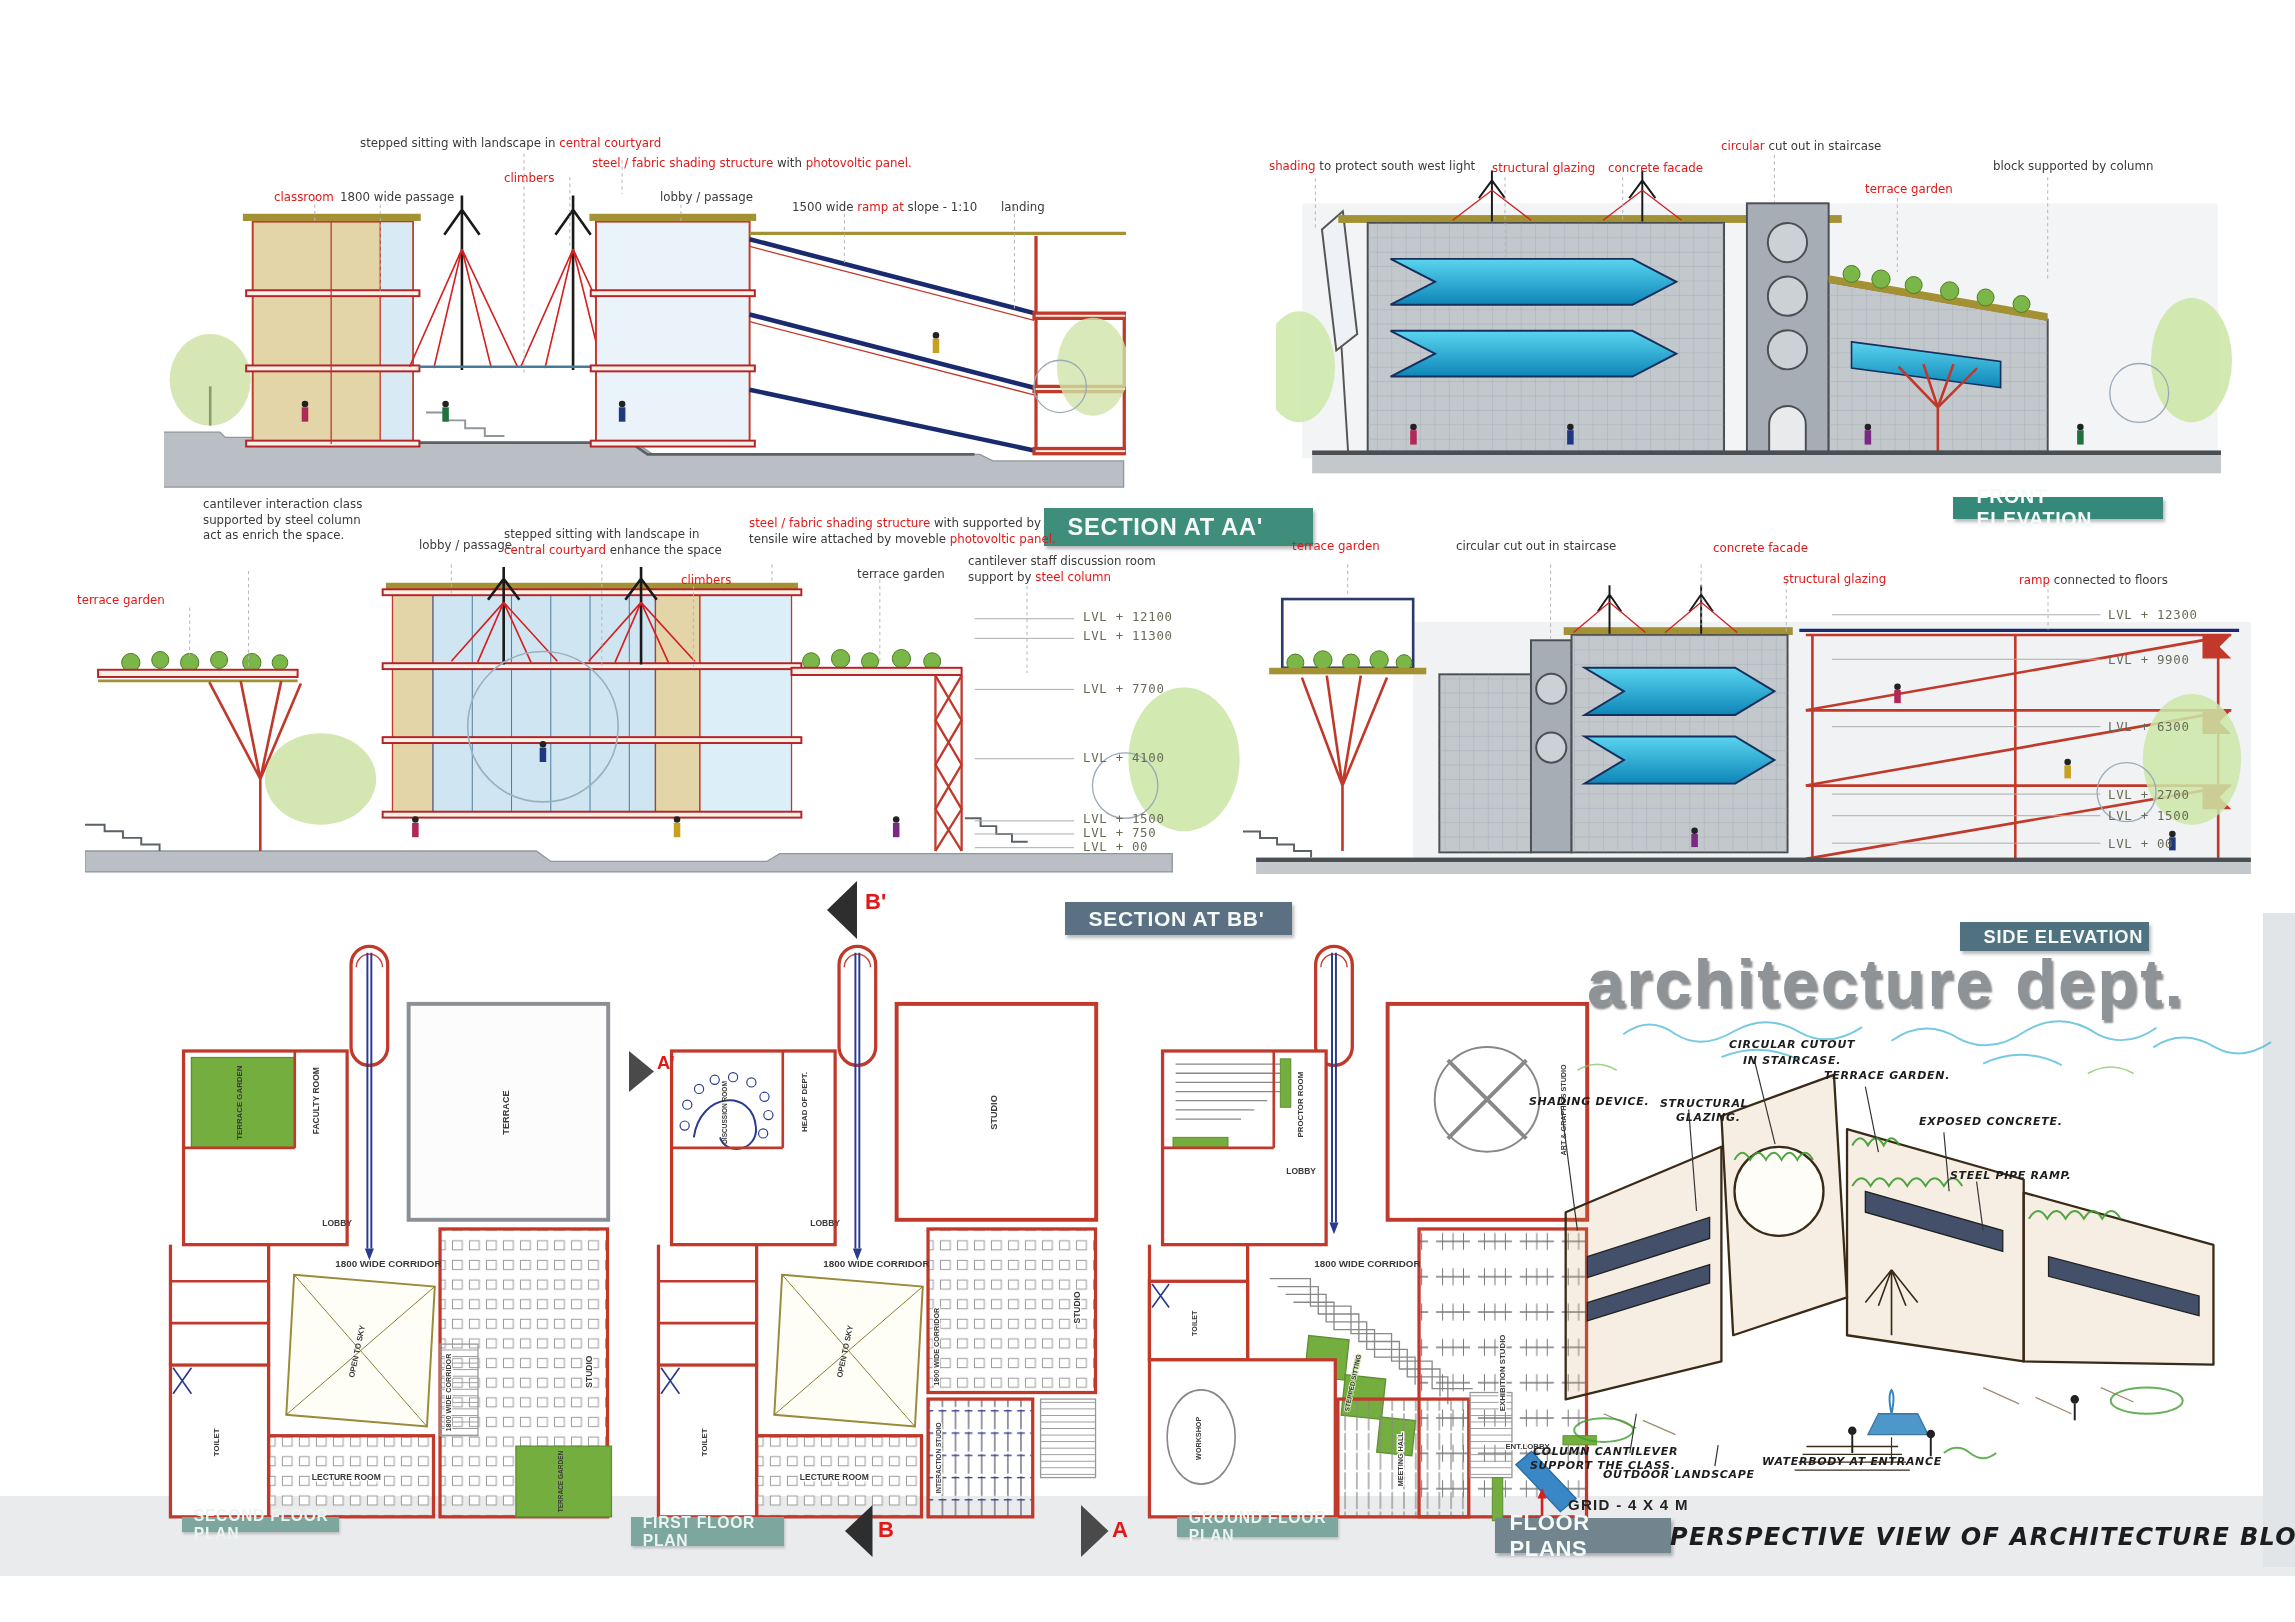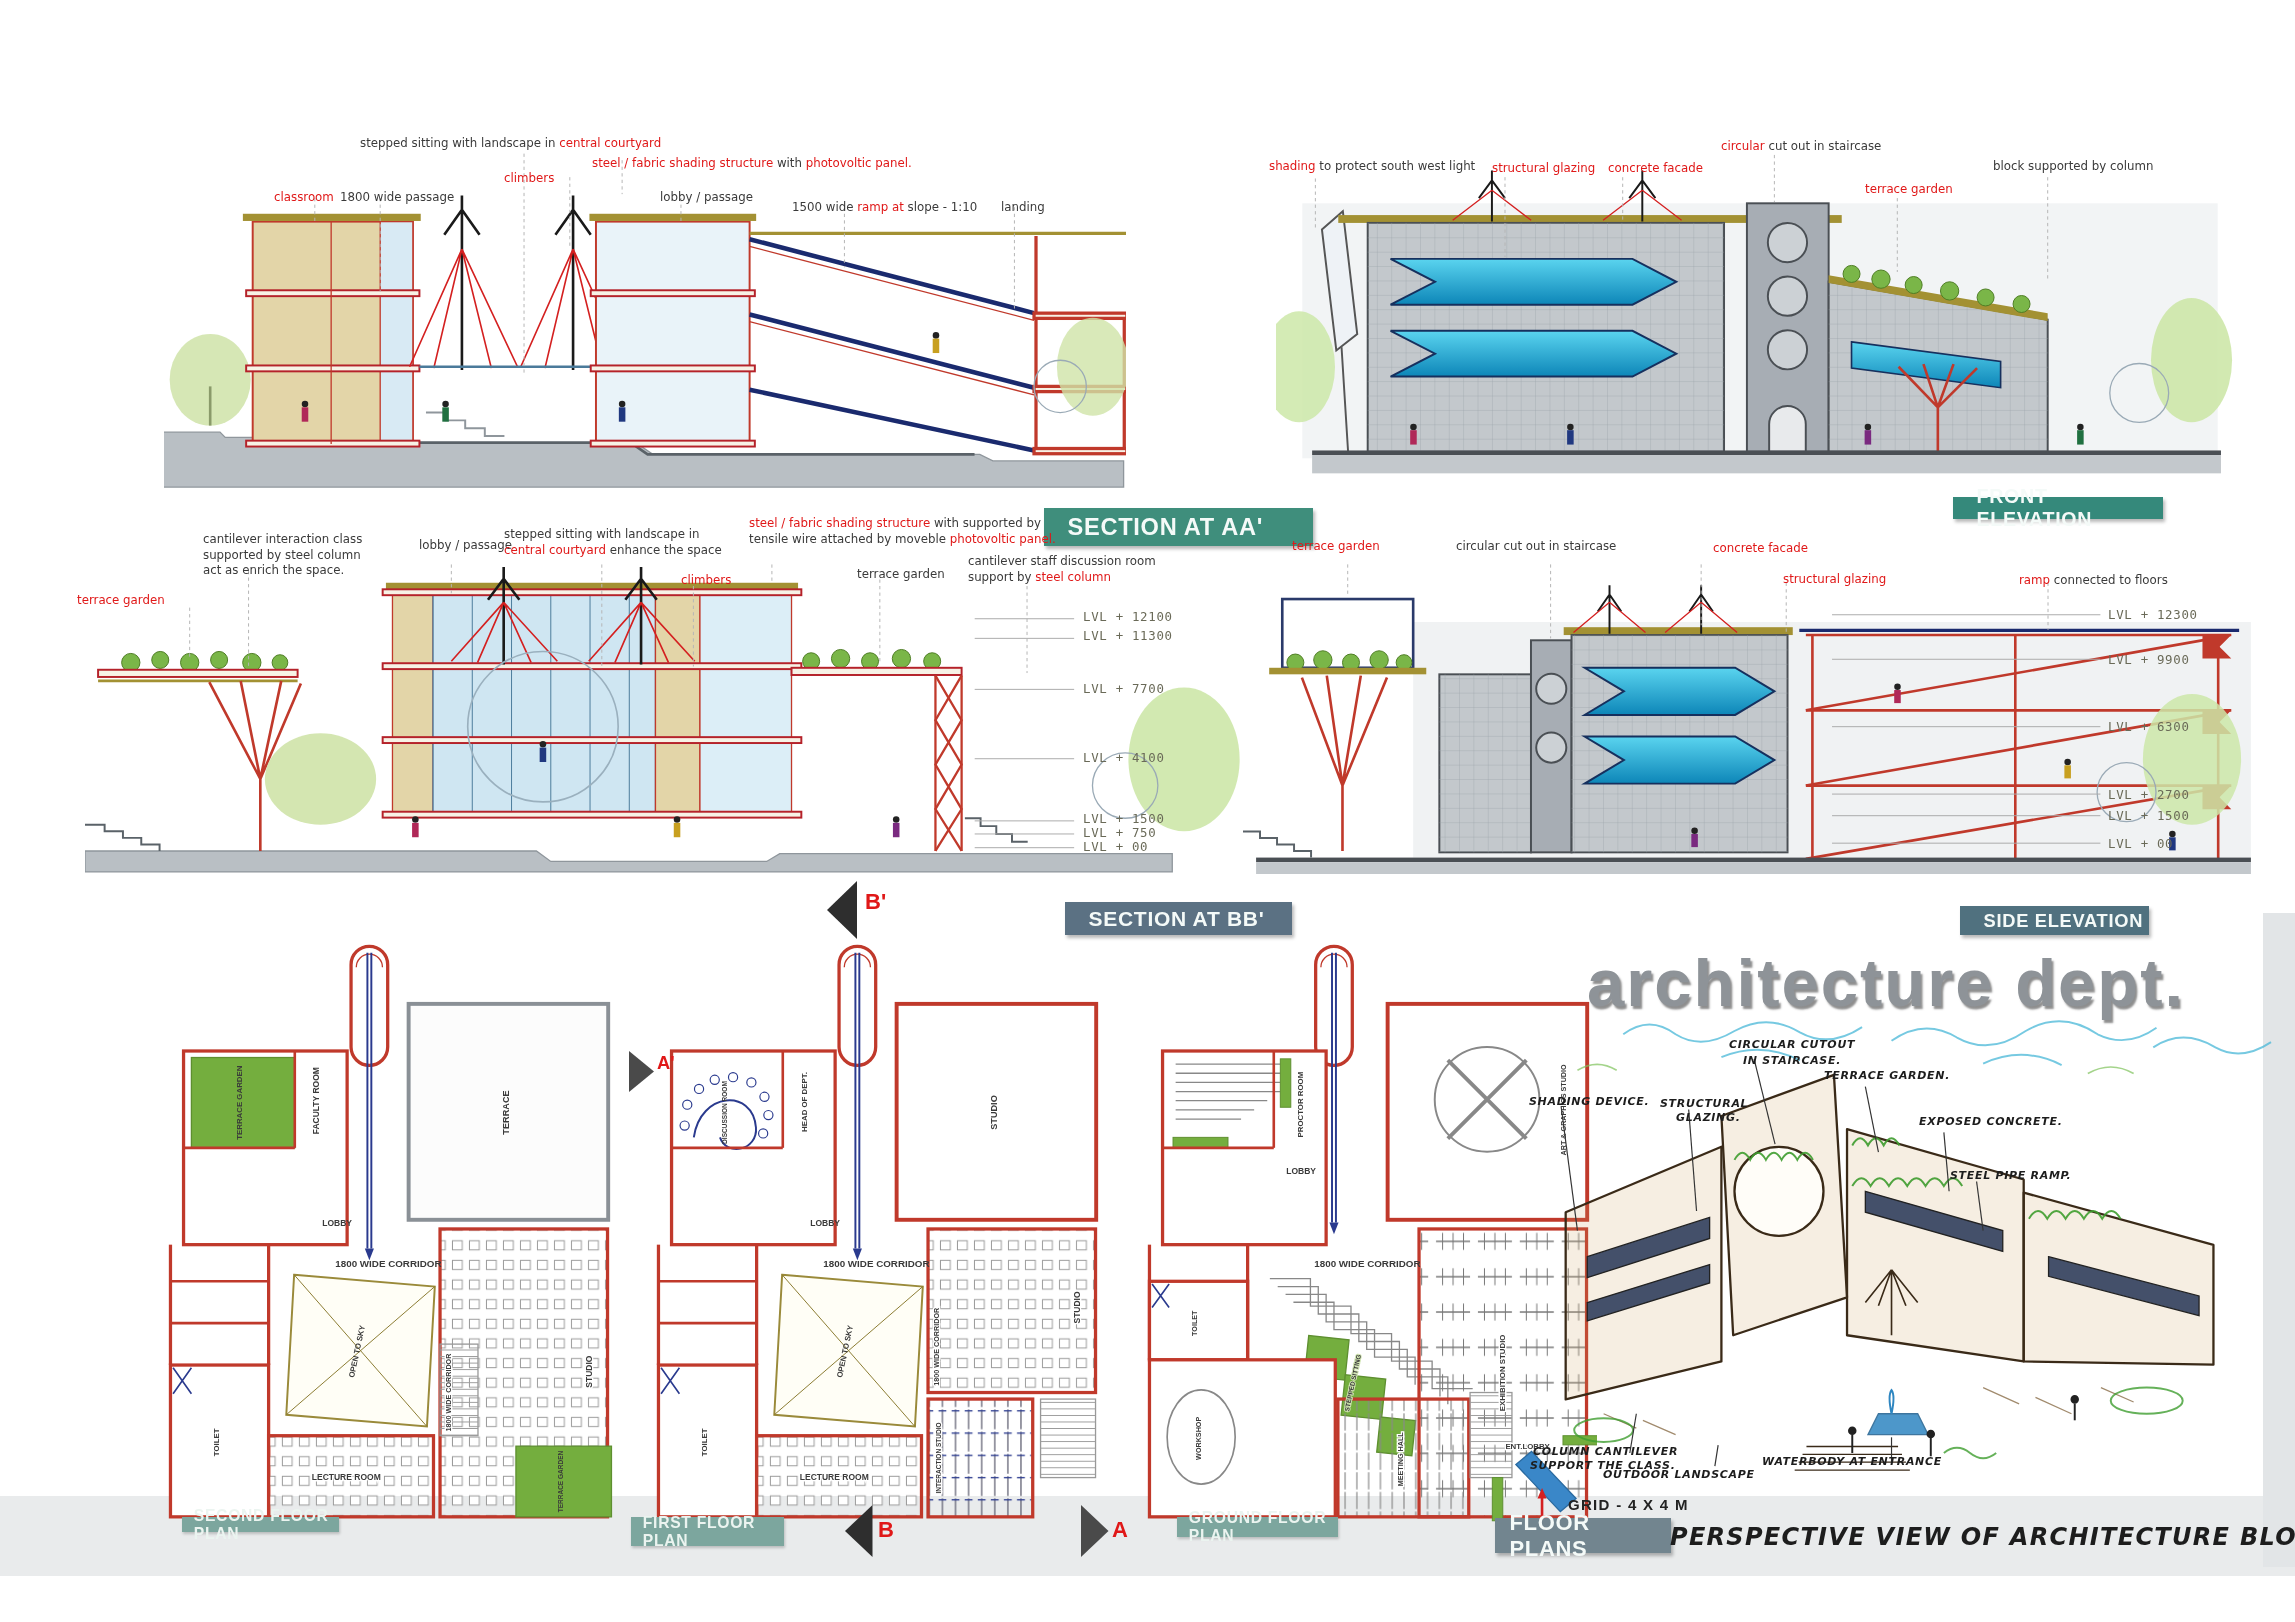--- a/index.html
+++ b/index.html
@@ -7,21 +7,21 @@
          font-family:"Liberation Sans",sans-serif;}
   .band{position:absolute;background:#e9ebec;}
   .ann{position:absolute;font:11.8px "DejaVu Sans",sans-serif;color:#3a3a3a;white-space:nowrap;line-height:15.7px;}
   .ann .red{color:#e01818;}
   .lvl{position:absolute;font:12.4px "DejaVu Sans Mono",monospace;color:#6a6a58;letter-spacing:0.7px;white-space:nowrap;}
   .banner{position:absolute;display:flex;align-items:center;padding-left:23.6px;color:#f4faf8;
           font-weight:bold;letter-spacing:0.7px;box-shadow:2px 2.6px 3.3px rgba(0,0,0,.28);}
   .banner.teal{background:#3f8e7c;text-align:right;}
   .banner.teal2{background:#35897b;}
   .banner.slate{background:#5b7183;}
-  .banner.slate2{background:#50717f;}
+  .banner.slate2{background:#50717f;margin-top:16px;}
   .banner.gray{background:#72858f;}
   .plan-banner{position:absolute;background:#7ca69e;color:#ebf4f0;font-weight:bold;font-size:15.7px;
                display:flex;align-items:center;padding-left:11.8px;letter-spacing:0.7px;box-shadow:1.3px 2px 2.6px rgba(0,0,0,.2);}
   .hand{position:absolute;font:italic 11px "DejaVu Sans",sans-serif;font-weight:bold;color:#1d1d1d;
         white-space:nowrap;letter-spacing:0.7px;}
   .hand.big{font-size:24px;letter-spacing:1.3px;}
   .grid-note{position:absolute;font:bold 15px "Liberation Sans",sans-serif;color:#222;letter-spacing:1.3px;white-space:nowrap;}
   #watermark{position:absolute;left:1587px;top:944px;font:bold 67px "Liberation Sans",sans-serif;
              color:#8e9398;letter-spacing:2px;white-space:nowrap;
              text-shadow:2px 2.6px 2px rgba(50,50,50,.55),-1.3px -1.3px 0 rgba(255,255,255,.95);}
@@ -349,21 +349,21 @@
       <line x1="560" y1="2" x2="560" y2="46"></line>
       <line x1="790" y1="2" x2="790" y2="160"></line>
       <line x1="1050" y1="2" x2="1050" y2="30"></line>
       <line x1="930" y1="35" x2="930" y2="158"></line>
       <line x1="1215" y1="25" x2="1215" y2="150"></line>
       <line x1="1440" y1="35" x2="1440" y2="168"></line>
       <line x1="160" y1="68" x2="160" y2="148"></line>
     </g>
   </svg>
 
-  <div class="ann" style="left:203px;top:532px;">
+  <div class="ann" style="left:203px;top:497px;">
     <span style="display:block">cantilever interaction class</span>
     <span style="display:block">supported by steel column</span>
     <span style="display:block">act as enrich the space.</span>
   </div>
   <div class="ann" style="left:419px;top:538px;">lobby / passage</div>
   <div class="ann" style="left:504px;top:527px;">
     <span style="display:block">stepped sitting with landscape in</span>
     <span style="display:block"><span class="red">central courtyard</span><span> enhance the space</span></span>
   </div>
   <div class="ann" style="left:749px;top:516px;">

